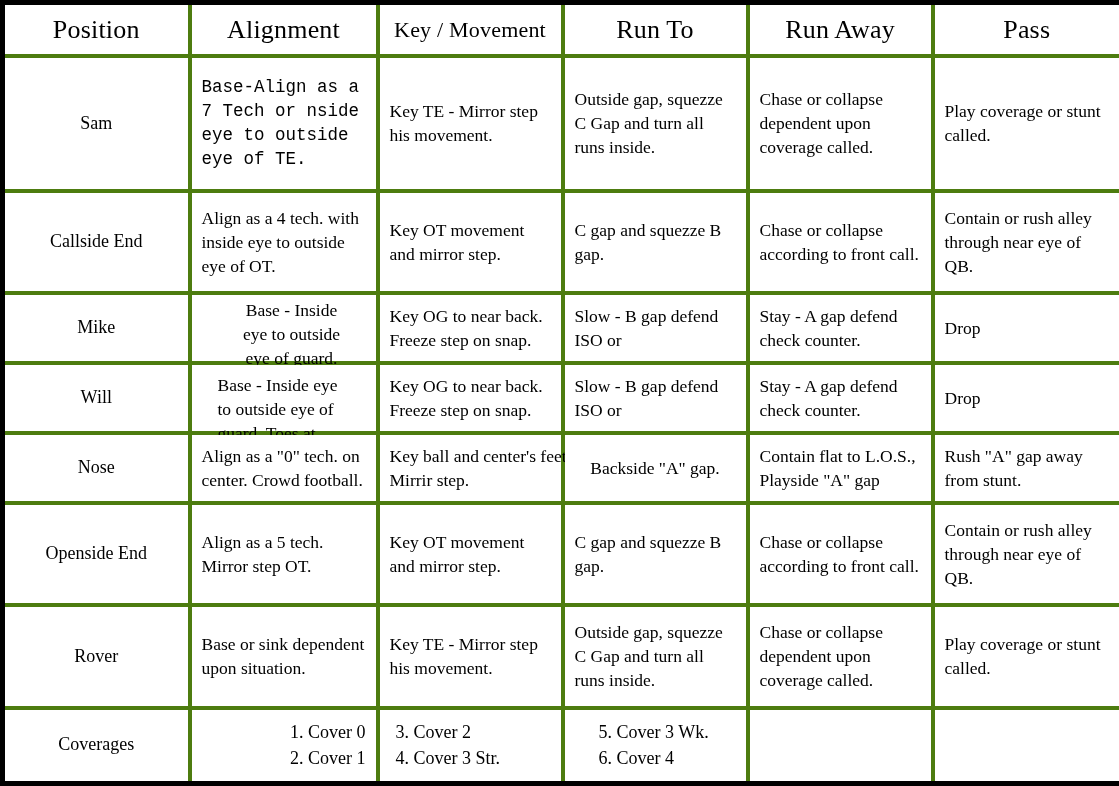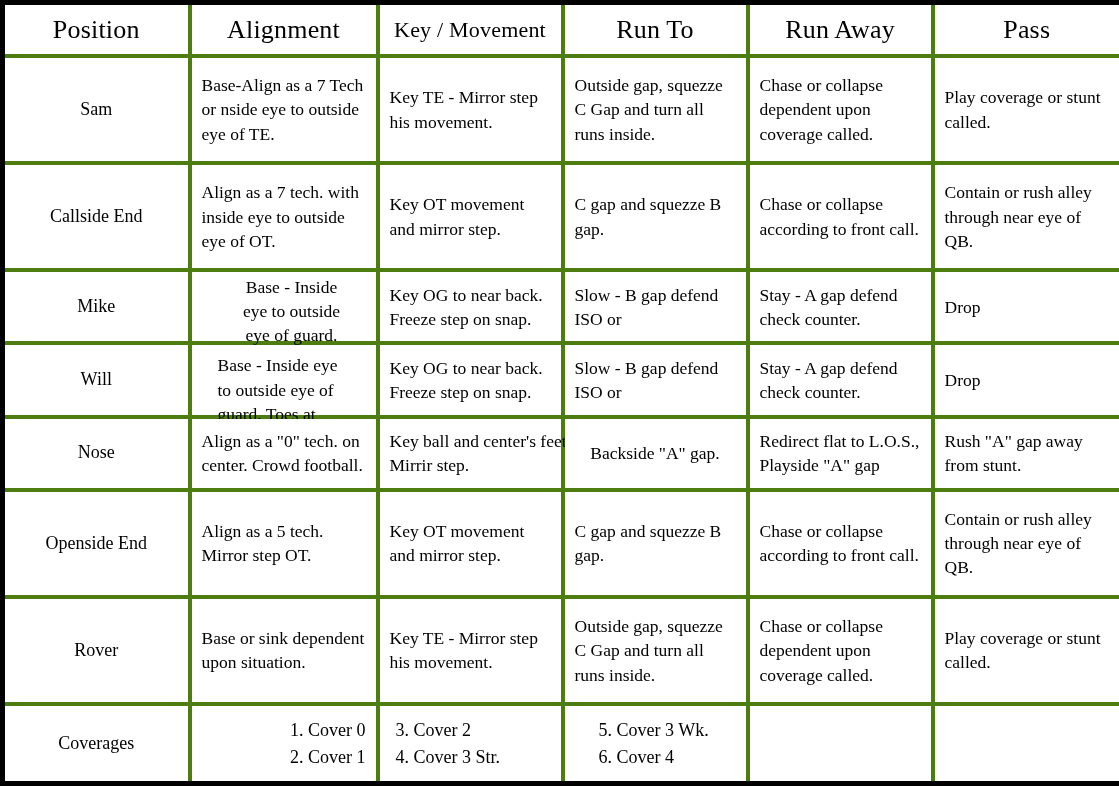--- a/index.html
+++ b/index.html
@@ -108,20 +108,21 @@
     text-align: left;
     white-space: pre-line;
   }
   
   .sam-align {
     font-size: 17.5px;
     line-height: 1.38;
     padding: 0 6px 0 10px;
     text-align: left;
     white-space: pre-line;
+    font-family: Liberation Mono, monospace;
   }
   .coverage-list {
     font-size: 18px;
     line-height: 1.45;
     padding: 0 10px;
     white-space: pre-line;
   }
   .coverage-list.indent-1 { text-align: right; padding-left: 26px; }
   .coverage-list.indent-2 { text-align: left; padding-left: 16px; }
   .coverage-list.indent-3 { text-align: left; padding-left: 34px; }
@@ -182,21 +183,21 @@
         <td>
           <div class="cell-text left">Play coverage or stunt called.</div>
         </td>
       </tr>
 
       <tr>
         <td>
           <div class="pos-label">Callside End</div>
         </td>
         <td>
-          <div class="cell-text left">Align as a 7 tech. with inside eye to outside eye of OT.</div>
+          <div class="cell-text left">Align as a 4 tech. with inside eye to outside eye of OT.</div>
         </td>
         <td>
           <div class="cell-text left">Key OT movement and mirror step.</div>
         </td>
         <td>
           <div class="cell-text left">C gap and squezze B gap.</div>
         </td>
         <td>
           <div class="cell-text left">Chase or collapse according to front call.</div>
         </td>
@@ -261,21 +262,21 @@
         <td>
           <div class="cell-text left">Align as a "0" tech. on center.  Crowd football.</div>
         </td>
         <td>
           <div class="nose-key">Key ball and center's feet.  Mirrir step.</div>
         </td>
         <td>
           <div class="cell-text center">Backside "A" gap.</div>
         </td>
         <td>
-          <div class="cell-text left">Redirect flat to L.O.S., Playside "A" gap</div>
+          <div class="cell-text left">Contain flat to L.O.S., Playside "A" gap</div>
         </td>
         <td>
           <div class="cell-text left">Rush "A" gap away from stunt.</div>
         </td>
       </tr>
 
       <tr>
         <td>
           <div class="pos-label">Openside End</div>
         </td>

